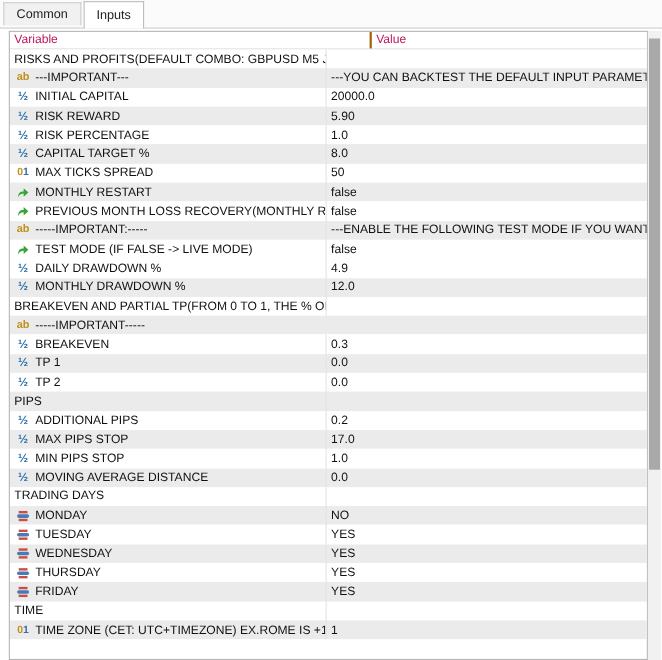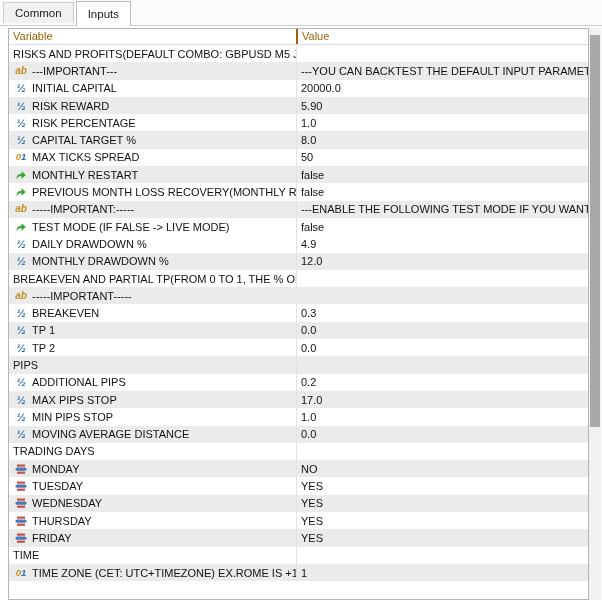--- a/index.html
+++ b/index.html
@@ -40,21 +40,21 @@
   .table {
     position: absolute; left: 8px; top: 28px;
     width: 581px; height: 572px;
     border: 1px solid #b5b5b5;
     background: #ffffff;
     overflow: hidden;
   }
   .thead {
     display: flex; height: 16px;
     border-bottom: 1px solid #dcdcdc;
-    color: #a16207; background: #ffffff;
+    color: #be185d; background: #ffffff; gap: 40px;
   }
   .th { font-size: 11px; line-height: 15px; padding-left: 4px; white-space: nowrap; }
   .th.var { width: 287px; }
   .th.val { flex: 1; border-left: 2px solid #a16207; }
   .rows { width: 100%; }
   .row {
     display: flex; height: 17.3px;
     align-items: stretch;
     font-size: 11px; color: #111;
     white-space: nowrap;
@@ -67,21 +67,21 @@
   }
   .cell-val {
     flex: 1; display: flex; align-items: center;
     overflow: hidden; padding-left: 4px;
     border-left: 1px solid #e3e3e3;
   }
   .lbl { overflow: hidden; text-overflow: clip; }
   .ic {
     width: 16px; flex: 0 0 16px; margin-right: 3px;
     text-align: center; font-size: 10px; line-height: 12px;
-    display: inline-flex; align-items: center; justify-content: center; font-style: italic;
+    display: inline-flex; align-items: center; justify-content: center;
   }
   .ic-ab  { color: #c28e1e; font-weight: bold; letter-spacing: 0; }
   .ic-half{ color: #2f6fae; font-weight: bold; font-size: 11px; }
   .ic-int { font-weight: bold; font-size: 9.5px; letter-spacing: 0; }
   .ic-int .o { color: #c28e1e; }
   .ic-int .b { color: #2f6fae; }
   
   .vscroll {
     position: absolute; left: 589px; top: 28px;
     width: 12px; height: 572px;

